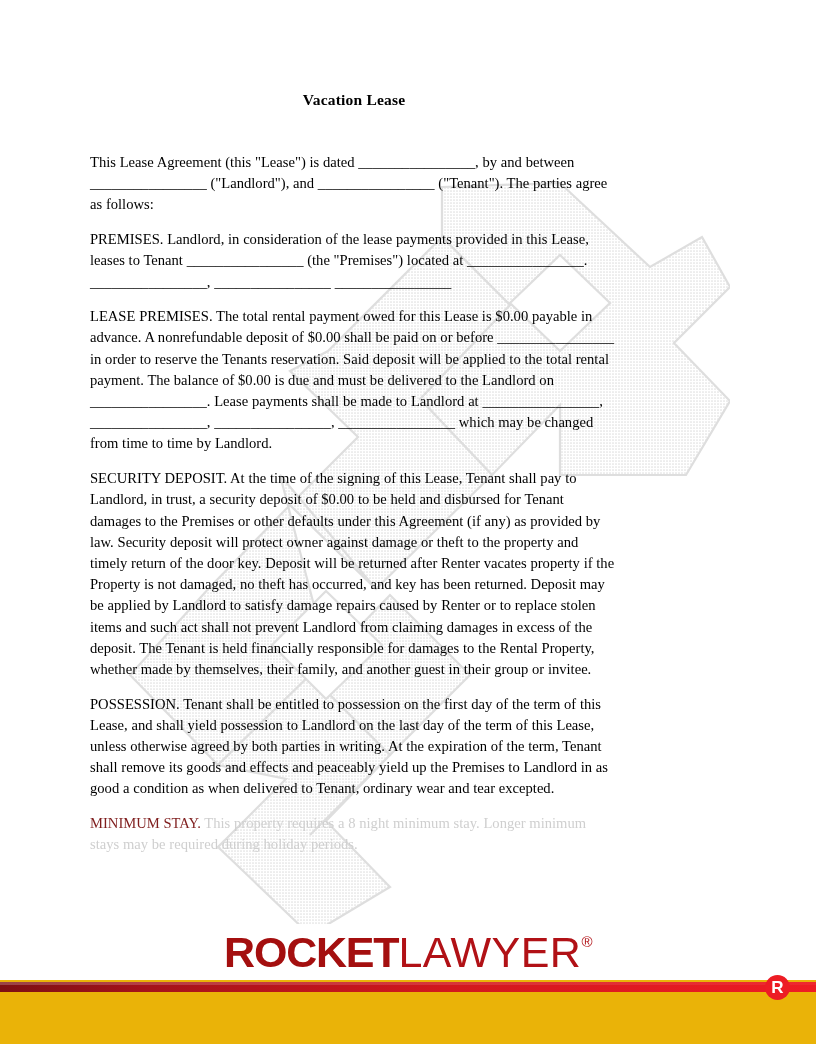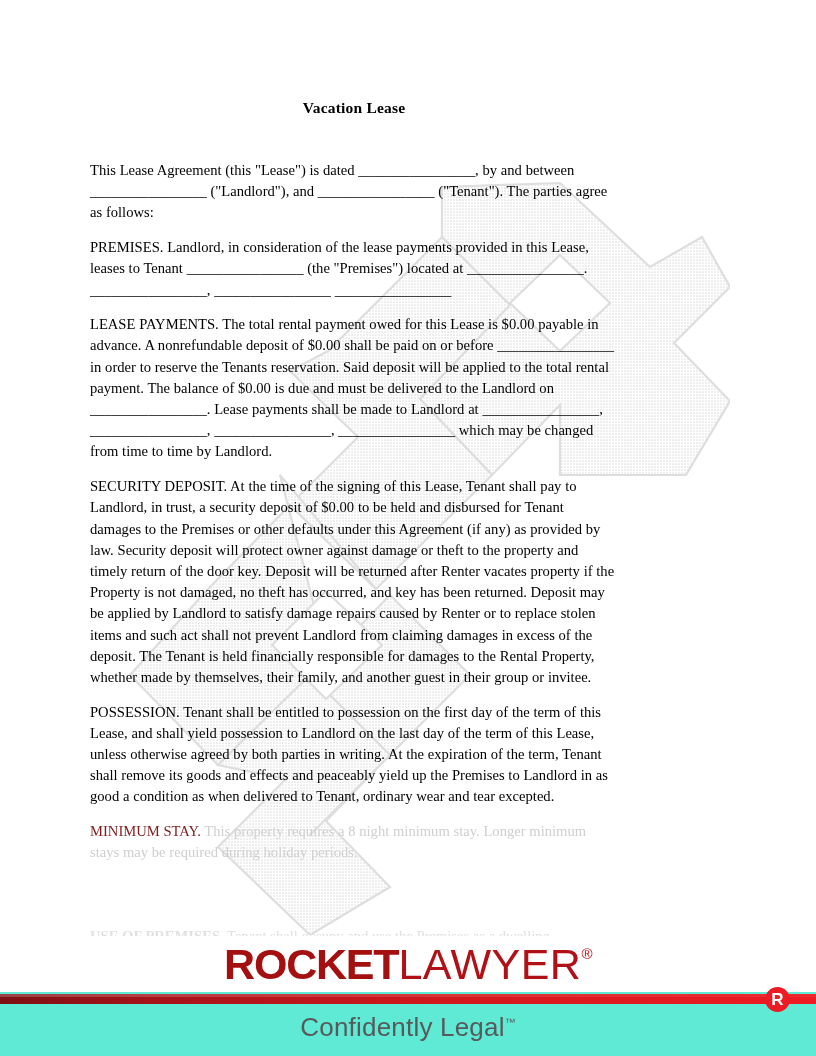--- a/index.html
+++ b/index.html
@@ -36,21 +36,21 @@
     pointer-events: none;
     z-index: 1;
     opacity: 0.28;
   }
   #watermark svg { display:block; width:100%; height:100%; }
 
   
   #doc {
     position: absolute;
     left: 0;
-    top: 8px;
+    top: 0;
     width: 708px;
     z-index: 2;
   }
 
   .doc-title {
     text-align: center;
     font-weight: bold;
     font-size: 15.5px;
     letter-spacing: 0.2px;
     margin: 0;
@@ -88,25 +88,25 @@
     z-index: 2;
     white-space: nowrap;
     overflow: hidden;
   }
   #occluded-line .lead { font-weight: bold; }
 
   
   #footer {
     position: absolute;
     left: 0;
-    bottom: 0;
+    bottom: 12px;
     width: 816px;
     height: 120px;
     z-index: 5;
-    background: #5eead4;
+    background: #eab308;
   }
 
   #footer-logo {
     position: absolute;
     left: 0;
     top: 0;
     width: 816px;
     height: 56px;
     display: flex;
     align-items: center;
@@ -240,21 +240,21 @@
         <span>This Lease Agreement (this "Lease") is dated ________________, by and between ________________ ("Landlord"), and ________________ ("Tenant"). The parties agree as follows:</span>
       </p>
 
       <p class="para">
         <span class="lead">PREMISES.</span>
         <span>Landlord, in consideration of the lease payments provided in this Lease, leases to Tenant ________________ (the "Premises") located at ________________. ________________, ________________ ________________</span>
       </p>
 
 
       <p class="para">
-        <span class="lead">LEASE PAYMENTS.</span>
+        <span class="lead">LEASE PREMISES.</span>
         <span>The total rental payment owed for this Lease is $0.00 payable in advance. A nonrefundable deposit of $0.00 shall be paid on or before ________________ in order to reserve the Tenants reservation. Said deposit will be applied to the total rental payment. The balance of $0.00 is due and must be delivered to the Landlord on ________________. Lease payments shall be made to Landlord at ________________, ________________, ________________, ________________ which may be changed from time to time by Landlord.</span>
       </p>
 
       <p class="para">
         <span class="lead">SECURITY DEPOSIT.</span>
         <span>At the time of the signing of this Lease, Tenant shall pay to Landlord, in trust, a security deposit of $0.00 to be held and disbursed for Tenant damages to the Premises or other defaults under this Agreement (if any) as provided by law. Security deposit will protect owner against damage or theft to the property and timely return of the door key. Deposit will be returned after Renter vacates property if the Property is not damaged, no theft has occurred, and key has been returned. Deposit may be applied by Landlord to satisfy damage repairs caused by Renter or to replace stolen items and such act shall not prevent Landlord from claiming damages in excess of the deposit. The Tenant is held financially responsible for damages to the Rental Property, whether made by themselves, their family, and another guest in their group or invitee.</span>
       </p>
 
       <p class="para">
         <span class="lead">POSSESSION.</span>
@@ -279,19 +279,16 @@
     <div id="footer-logo">
       <span class="logo-text"><span class="logo-rocket">ROCKET</span><span class="logo-lawyer">LAWYER</span><span class="logo-reg">®</span></span>
     </div>
 
     <div id="red-bar"></div>
 
     <div id="r-badge">
       <span>R</span>
     </div>
 
-    <div id="tagline">
-      <span>Confidently Legal</span><span class="tm">™</span>
-    </div>
 
   </div>
 
 </div>
 
 </body></html>

